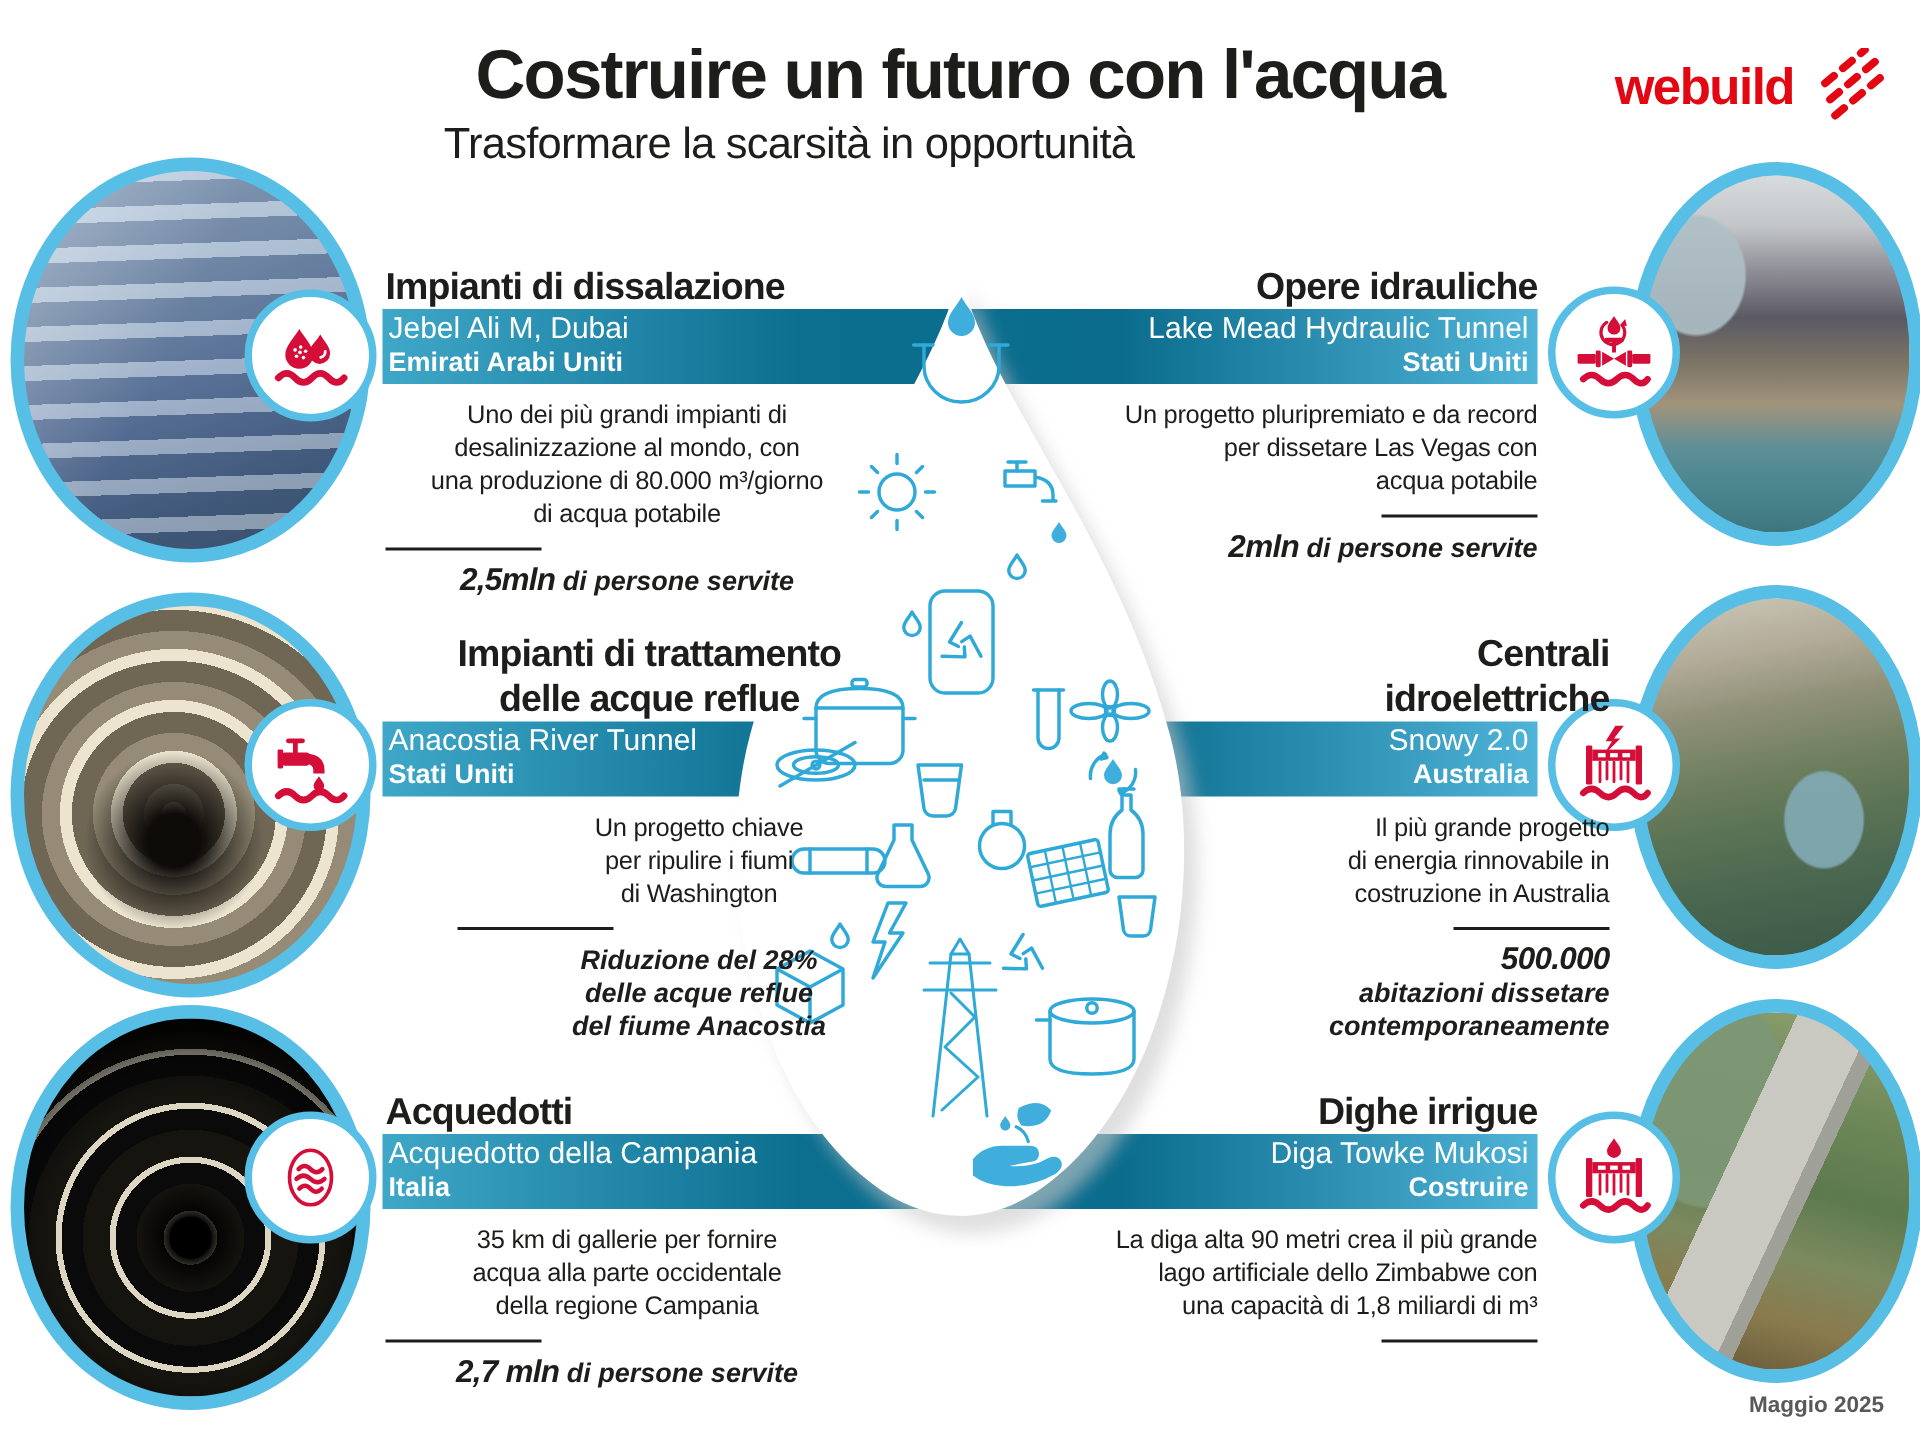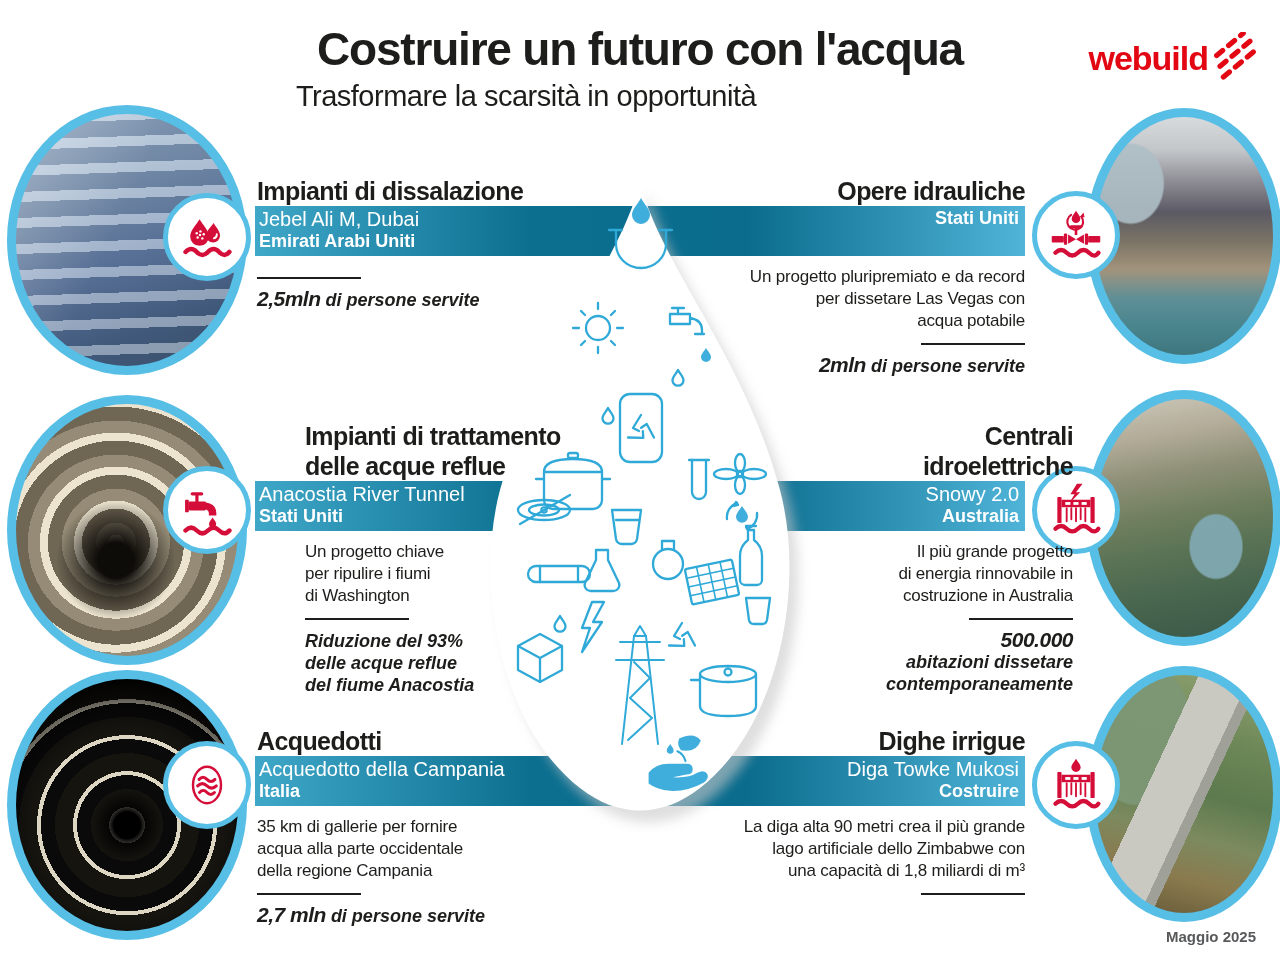--- a/index.html
+++ b/index.html
@@ -6,36 +6,36 @@
   html,body { width:1280px; height:960px; }
   body {
     position:relative; overflow:hidden; background:#ffffff;
     font-family:"Liberation Sans", sans-serif; color:#1d1d1b;
   }
   
   .main-title { position:absolute; top:22px; left:0; width:1280px; text-align:center;
     font-size:46px; font-weight:bold; letter-spacing:-1.2px; color:#1d1d1b; }
   .subtitle { position:absolute; top:80px; left:0; width:1052px; text-align:center;
     font-size:29px; font-weight:normal; letter-spacing:-0.5px; color:#1d1d1b; }
-  .logo { position:absolute; top:32px; right:16px; display:flex; align-items:center; gap:4px; }
+  .logo { position:absolute; top:32px; right:16px; display:flex; align-items:center; gap:16px; }
   .logo-text { color:#E30613; font-size:34px; font-weight:bold; letter-spacing:-1px; }
   .date { position:absolute; right:24px; top:928px; font-size:15px; font-weight:bold; color:#58595B; }
 
   
   .band { position:absolute; left:255px; width:770px; height:50px;
     background:linear-gradient(90deg,#3FA7C8 0%,#0C6F90 36%,#0B6C8D 64%,#4FB4D8 100%); }
   .band.r1 { top:206px; } .band.r2 { top:481px; } .band.r3 { top:756px; }
   .band-left  { position:absolute; left:4px;  top:2px; color:#fff; text-align:left; }
   .band-right { position:absolute; right:6px; top:2px; color:#fff; text-align:right; }
   .proj    { font-size:20px; line-height:23px; font-weight:normal; }
   .country { font-size:18px; line-height:21px; font-weight:bold; }
 
   
   .sec { position:absolute; width:322px; color:#1d1d1b; }
-  .sec.left  { left:257px; text-align:left; }
+  .sec.left  { left:257px; text-align:center; }
   .sec.right { left:696px; width:329px; text-align:right; }
   .sec.pos-r1 { top:168px; } .sec.pos-r2 { top:410px;margin-left:48px; } .sec.pos-r3 { top:714px; }
   .sec-title { font-size:25px; line-height:30px; font-weight:bold; letter-spacing:-0.6px;
     white-space:pre-line; display:flex; align-items:flex-end; }
   .sec.right .sec-title { justify-content:flex-end; }
   .pos-r1 .sec-title { height:38px; } .pos-r2 .sec-title { height:71px; } .pos-r3 .sec-title { height:42px; }
   .band-gap { height:60px; }
   .desc { font-size:17px; line-height:22px; letter-spacing:-0.2px; white-space:pre-line; }
   .sep { width:104px; border-top:2px solid #1d1d1b; margin-top:11px; }
   .sec.right .sep { margin-left:auto; }
@@ -104,20 +104,21 @@
     </g>
   </svg>
 </div>
 
 <div class="band r1">
   <div class="band-left">
     <div class="proj">Jebel Ali M, Dubai</div>
     <div class="country">Emirati Arabi Uniti</div>
   </div>
   <div class="band-right">
+    <div class="proj">Lake Mead Hydraulic Tunnel</div>
     <div class="country">Stati Uniti</div>
   </div>
 </div>
 <div class="band r2">
   <div class="band-left">
     <div class="proj">Anacostia River Tunnel</div>
     <div class="country">Stati Uniti</div>
   </div>
   <div class="band-right">
     <div class="proj">Snowy 2.0</div>
@@ -373,20 +374,24 @@
         <rect x="36" y="21.5" width="5.5" height="3"></rect>
       </g>
     <path d="M20,28 v14 M25,28 v12 M30,28 v14 M35,28 v12 M40,28 v14" stroke="#D40E38" stroke-width="2" stroke-linecap="round"></path>
     <path d="M8,50 q6,-6 12,0 t12,0 t12,0 t10,0" stroke="#D40E38" stroke-width="4.6" fill="none" stroke-linecap="round"></path>
   </svg>
 </div>
 
 <section class="sec left pos-r1">
   <h2 class="sec-title">Impianti di dissalazione</h2>
   <div class="band-gap"></div>
+  <p class="desc">Uno dei più grandi impianti di
+desalinizzazione al mondo, con
+una produzione di 80.000 m³/giorno
+di acqua potabile</p>
   <div class="sep"></div>
   <p class="stat"><span class="stat-value">2,5mln</span><span class="stat-text"> di persone servite</span></p>
 </section>
 
 <section class="sec right pos-r1">
   <h2 class="sec-title">Opere idrauliche</h2>
   <div class="band-gap"></div>
   <p class="desc">Un progetto pluripremiato e da record
 per dissetare Las Vegas con
 acqua potabile</p>
@@ -395,21 +400,21 @@
 </section>
 
 <section class="sec left pos-r2">
   <h2 class="sec-title">Impianti di trattamento
 delle acque reflue</h2>
   <div class="band-gap"></div>
   <p class="desc">Un progetto chiave
 per ripulire i fiumi
 di Washington</p>
   <div class="sep"></div>
-  <p class="stat"><span class="stat-value"></span><span class="stat-text">Riduzione del 93%
+  <p class="stat"><span class="stat-value"></span><span class="stat-text">Riduzione del 28%
 delle acque reflue
 del fiume Anacostia</span></p>
 </section>
 
 <section class="sec right pos-r2">
   <h2 class="sec-title">Centrali
 idroelettriche</h2>
   <div class="band-gap"></div>
   <p class="desc">Il più grande progetto
 di energia rinnovabile in

